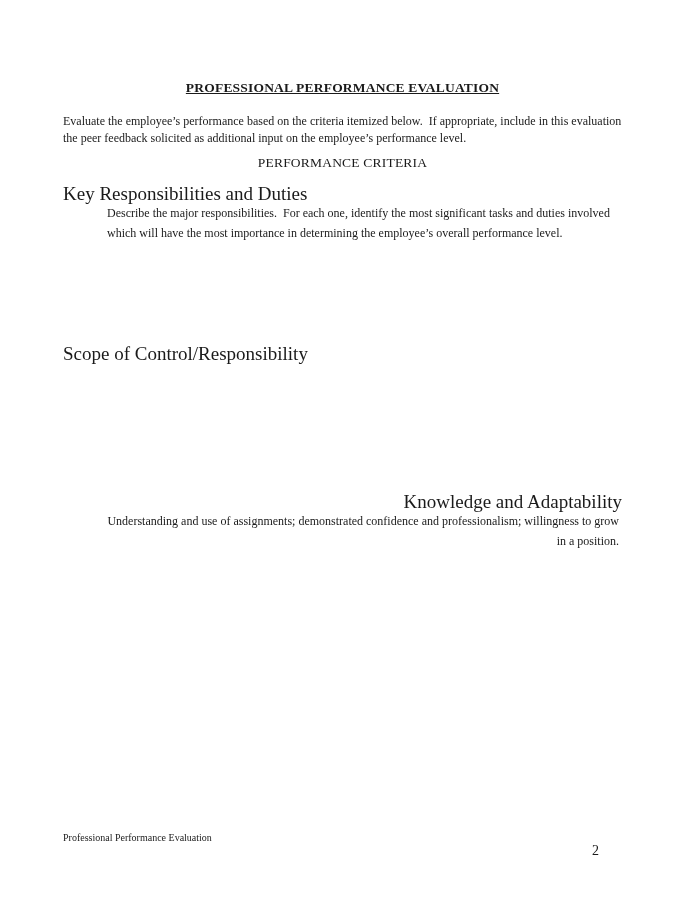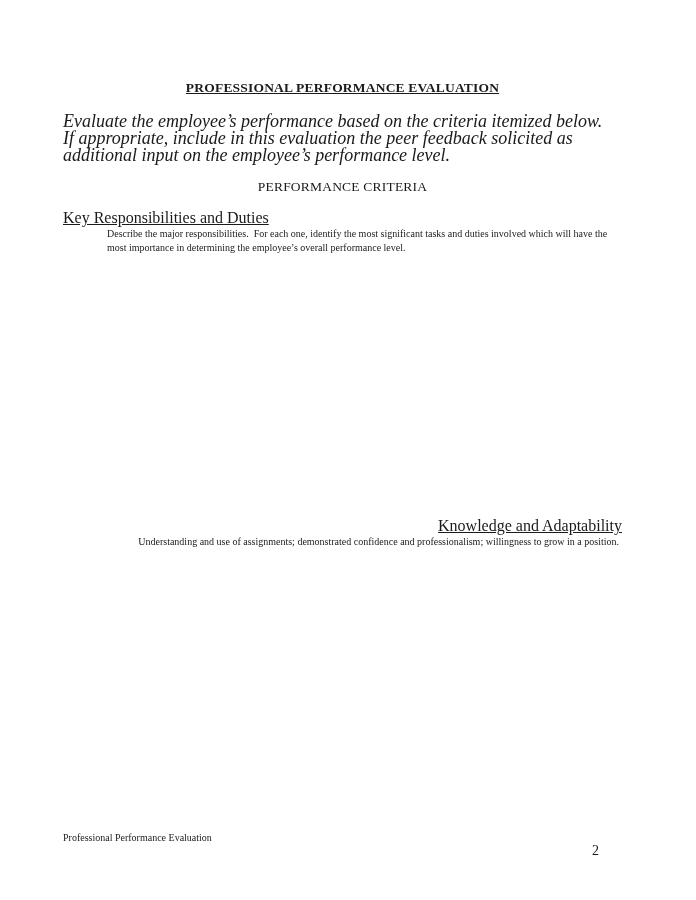--- a/index.html
+++ b/index.html
@@ -19,42 +19,40 @@
   }
   .doc-title {
     text-align: center;
     font-size: 13.5px;
     font-weight: bold;
     text-decoration: underline;
     letter-spacing: 0.2px;
     margin-bottom: 17px;
   }
   .intro {
-    font-size: 18px;
+    font-size: 12px;
     line-height: 17px;
-    margin-bottom: 15px;
+    margin-bottom: 8px;
     white-space: pre-wrap;
-    font-style: italic;
   }
   .criteria-heading {
     text-align: center;
     font-size: 13.5px;
     font-weight: normal;
     letter-spacing: 0.2px;
     margin-bottom: 15px;
   }
   .section { display: block; }
   .section-heading {
-    font-size: 16px;
-    text-decoration: underline;
+    font-size: 19px;
     line-height: 16px;
   }
   .section-desc {
-    font-size: 10px;
-    line-height: 14px;
+    font-size: 12px;
+    line-height: 20px;
     margin-left: 44px;
     margin-top: 1px;
     max-width: 512px;
     white-space: pre-wrap;
   }
   
   .section-1 { min-height: 160px; }
   .section-2 { min-height: 148px; }
   .section-3 { min-height: 160px; text-align: right; }
   .section-4 { min-height: 120px; }
@@ -83,20 +81,21 @@
   <p class="intro">Evaluate the employee’s performance based on the criteria itemized below.  If appropriate, include in this evaluation the peer feedback solicited as additional input on the employee’s performance level.</p>
 
   <h2 class="criteria-heading">PERFORMANCE CRITERIA</h2>
 
   <div class="section section-1">
     <div class="section-heading">Key Responsibilities and Duties</div>
     <div class="section-desc">Describe the major responsibilities.  For each one, identify the most significant tasks and duties involved which will have the most importance in determining the employee’s overall performance level.</div>
   </div>
 
   <div class="section section-2">
+    <div class="section-heading">Scope of Control/Responsibility</div>
   </div>
 
   <div class="section section-3">
     <div class="section-heading">Knowledge and Adaptability</div>
     <div class="section-desc">Understanding and use of assignments; demonstrated confidence and professionalism; willingness to grow in a position.</div>
   </div>
 
   <div class="section section-4">
   </div>
 

